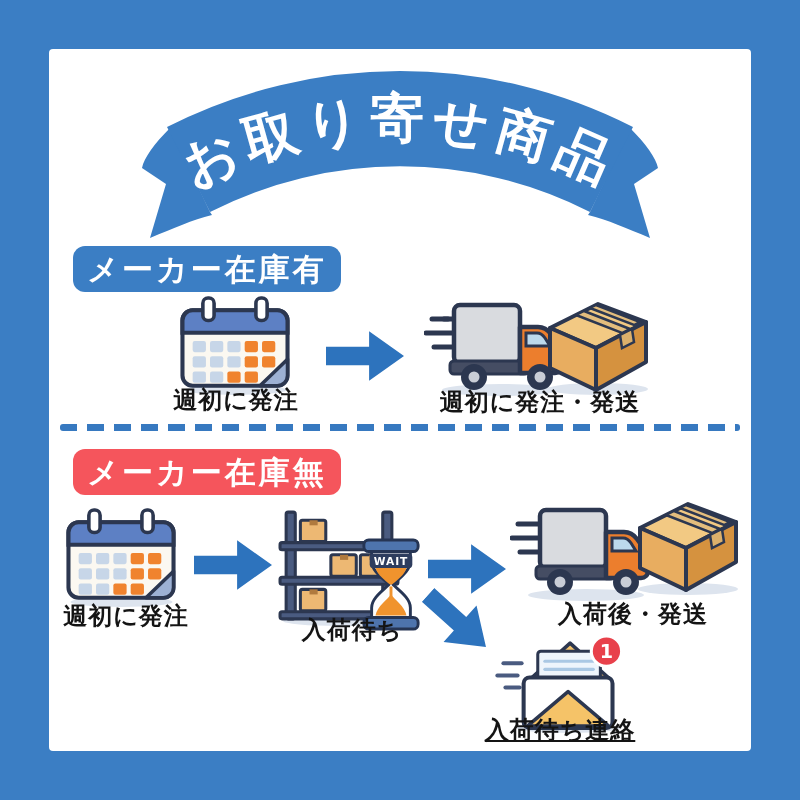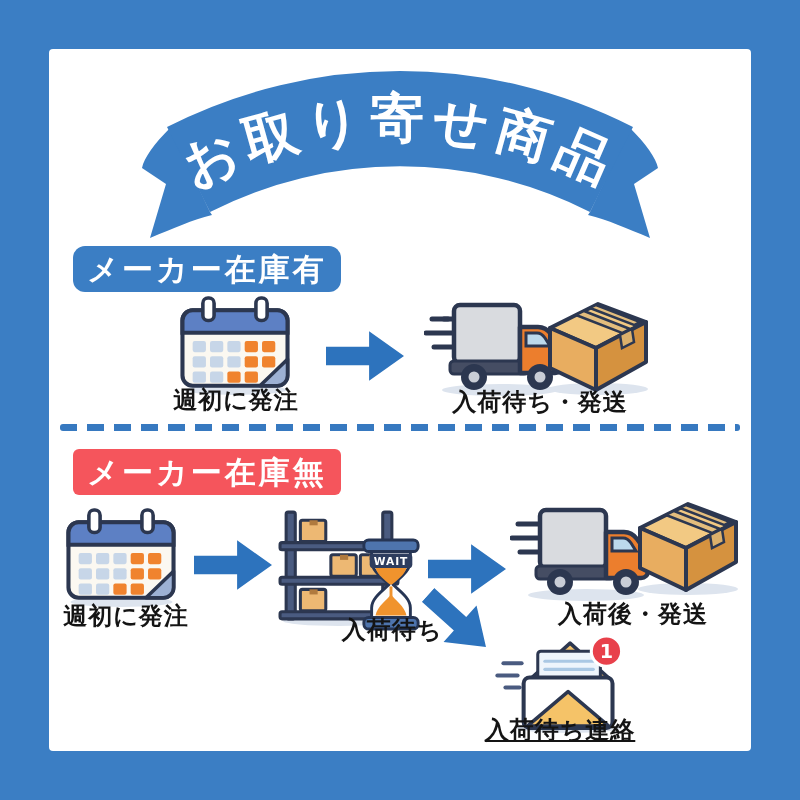--- a/index.html
+++ b/index.html
@@ -123,25 +123,25 @@
 </svg>
 <svg class="abs" style="left:540px;top:292px;" width="115" height="105" viewBox="0 0 115 105">
   <ellipse cx="58" cy="97" rx="50" ry="6" fill="#dde4ee"></ellipse>
   <polygon points="10,36 58,12 106,30 56,56" fill="#f2c983" stroke="#2c3750" stroke-width="4" stroke-linejoin="round"></polygon>
   <polygon points="44,19 90,37 82,41 36,23" fill="#e3bd7d" stroke="#2c3750" stroke-width="2.5"></polygon>
   <polygon points="56,13 100,30 94,33 50,16" fill="#e3bd7d" stroke="#2c3750" stroke-width="2.5"></polygon>
   <polygon points="10,36 56,56 56,98 10,76" fill="#e8ad60" stroke="#2c3750" stroke-width="4" stroke-linejoin="round"></polygon>
   <polygon points="56,56 106,30 106,70 56,98" fill="#d5923f" stroke="#2c3750" stroke-width="4" stroke-linejoin="round"></polygon>
   <polygon points="80,43 92,37 94,50 82,56" fill="#dcb06b" stroke="#2c3750" stroke-width="2.5"></polygon>
 </svg>
-<div class="caption" style="left:540px;top:386px;">入荷待ち・発送</div>
+<div class="caption" style="left:540px;top:386px;">週初に発注・発送</div>
 
 <div class="divider"></div>
 
-<div class="section-label label-red" style="left:73px;top:449px;border-radius:6px;">
+<div class="section-label label-red" style="left:73px;top:449px;">
   <span>メーカー在庫無</span>
 </div>
 
 <svg class="abs" style="left:62px;top:506px;" width="118" height="102" viewBox="0 0 115 100">
   <ellipse cx="58" cy="94" rx="50" ry="5" fill="#dde4ee"></ellipse>
   <rect x="6" y="16" width="103" height="74" rx="10" fill="#fbf8f1" stroke="#2c3750" stroke-width="4"></rect>
   <path d="M 16,16 H 99 A 10,10 0 0 1 109,26 V 38 H 6 V 26 A 10,10 0 0 1 16,16 Z" fill="#5d80c4" stroke="#2c3750" stroke-width="4"></path>
   <rect x="26" y="4" width="11" height="22" rx="5" fill="#ffffff" stroke="#2c3750" stroke-width="3.5"></rect>
   <rect x="78" y="4" width="11" height="22" rx="5" fill="#ffffff" stroke="#2c3750" stroke-width="3.5"></rect>
   <g>
@@ -190,21 +190,21 @@
 <svg class="abs" style="left:360px;top:538px;" width="62" height="93" viewBox="0 0 64 96">
   <rect x="4" y="2" width="56" height="12" rx="5" fill="#4e74ad" stroke="#263554" stroke-width="3"></rect>
   <rect x="4" y="82" width="56" height="12" rx="5" fill="#4e74ad" stroke="#263554" stroke-width="3"></rect>
   <path d="M 12,14 H 52 V 24 C 52,34 40,42 34,48 C 40,54 52,62 52,72 V 82 H 12 V 72 C 12,62 24,54 30,48 C 24,42 12,34 12,24 Z" fill="#fdfdfd" stroke="#263554" stroke-width="3" stroke-linejoin="round"></path>
   <path d="M 16,31 H 48 C 46,38 38,44 33,48 H 31 C 26,44 18,38 16,31 Z" fill="#f0932d"></path>
   <line x1="32" y1="50" x2="32" y2="78" stroke="#f0932d" stroke-width="3"></line>
   <path d="M 32,58 C 36,64 46,70 48,80 H 16 C 18,70 28,64 32,58 Z" fill="#f0932d"></path>
   <rect x="10" y="16" width="44" height="15" rx="4" fill="#2e3d5e"></rect>
   <text x="32" y="27.5" text-anchor="middle" font-size="11" font-weight="bold" fill="#ffffff" letter-spacing="1">WAIT</text>
 </svg>
-<div class="caption" style="left:352px;top:614px;margin-left:40px;">入荷待ち</div>
+<div class="caption" style="left:352px;top:614px;">入荷待ち</div>
 
 <svg class="abs" style="left:428px;top:544px;" width="78" height="50" viewBox="0 0 76 48">
   <polygon points="0,15 42,15 42,0 76,24 42,48 42,33 0,33" fill="#2d73bd"></polygon>
 </svg>
 
 <svg class="abs" style="left:418px;top:596px;transform:rotate(42deg);" width="78" height="50" viewBox="0 0 76 48">
   <polygon points="0,15 42,15 42,0 76,24 42,48 42,33 0,33" fill="#2d73bd"></polygon>
 </svg>
 
 <svg class="abs" style="left:510px;top:498px;" width="140" height="105" viewBox="0 0 140 105">

